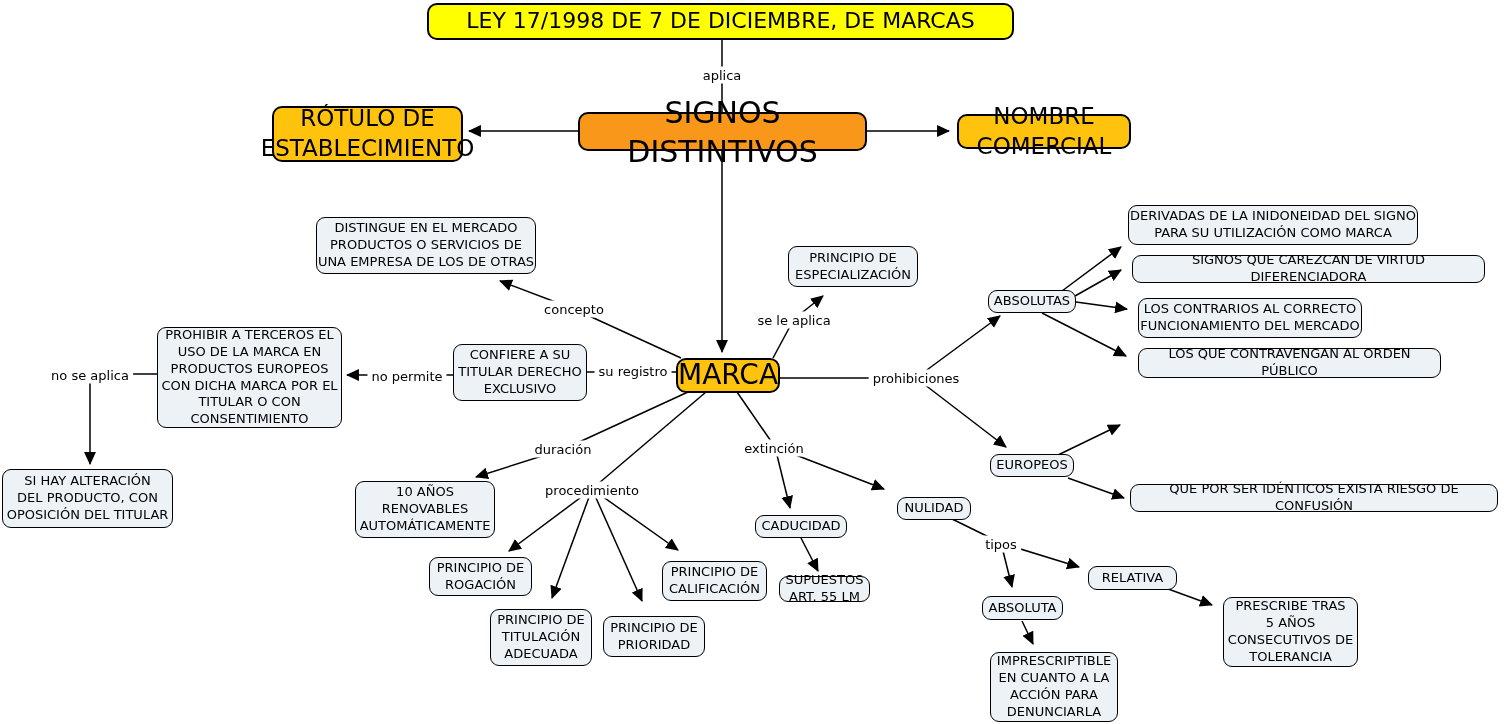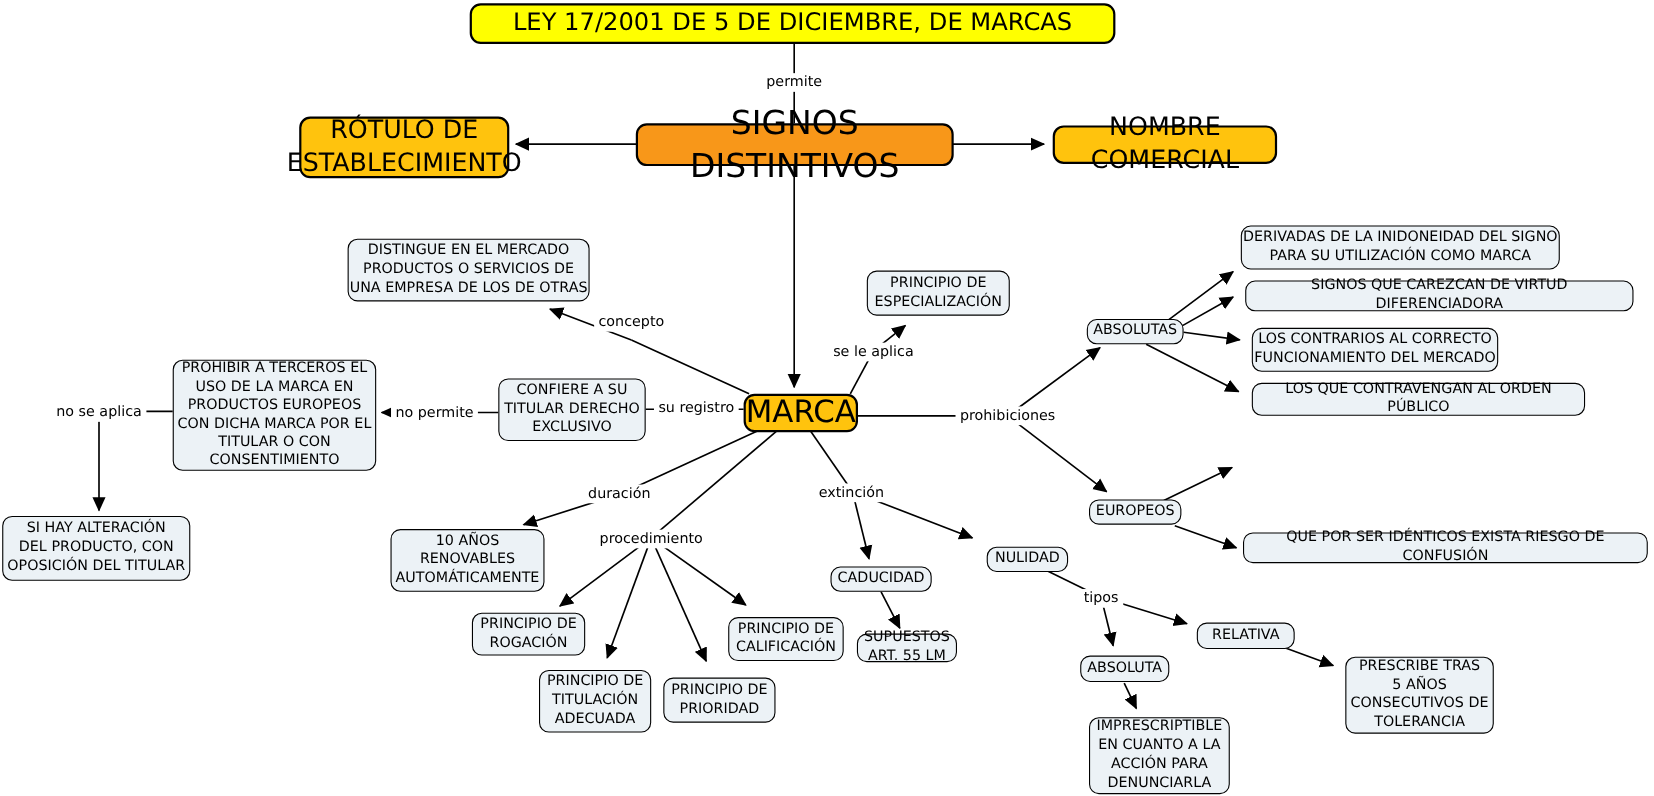--- a/index.html
+++ b/index.html
@@ -71,25 +71,25 @@
     <line x1="1042" y1="313" x2="1126" y2="356" marker-end="url(#arr)"></line>
     <line x1="1058" y1="455" x2="1120" y2="425" marker-end="url(#arr)"></line>
     <line x1="1068" y1="478" x2="1124" y2="498" marker-end="url(#arr)"></line>
     <line x1="950" y1="518" x2="1001" y2="543"></line>
     <line x1="1001" y1="543" x2="1012" y2="587" marker-end="url(#arr)"></line>
     <line x1="1001" y1="543" x2="1079" y2="567" marker-end="url(#arr)"></line>
     <line x1="1022" y1="621" x2="1033" y2="644" marker-end="url(#arr)"></line>
     <line x1="1160" y1="586" x2="1212" y2="605" marker-end="url(#arr)"></line>
   </svg>
 
-  <div class="node n-yellow f-title" style="left:427px;top:3px;width:587px;height:37px">LEY 17/2001 DE 5 DE DICIEMBRE, DE MARCAS</div>
+  <div class="node n-yellow f-title" style="left:427px;top:3px;width:587px;height:37px">LEY 17/1998 DE 7 DE DICIEMBRE, DE MARCAS</div>
   <div class="node n-gold f-mid" style="left:272px;top:106px;width:191px;height:56px">RÓTULO DE
 ESTABLECIMIENTO</div>
   <div class="node n-orange f-big" style="left:578px;top:112px;width:289px;height:39px">SIGNOS DISTINTIVOS</div>
-  <div class="node n-gold f-mid" style="left:957px;top:114px;width:204px;height:35px">NOMBRE COMERCIAL</div>
+  <div class="node n-gold f-mid" style="left:957px;top:114px;width:174px;height:35px">NOMBRE COMERCIAL</div>
 
   <div class="node n-light" style="left:316px;top:217px;width:220px;height:57px">DISTINGUE EN EL MERCADO
 PRODUCTOS O SERVICIOS DE
 UNA EMPRESA DE LOS DE OTRAS</div>
   <div class="node n-light" style="left:788px;top:246px;width:130px;height:41px">PRINCIPIO DE
 ESPECIALIZACIÓN</div>
   <div class="node n-light" style="left:453px;top:344px;width:134px;height:57px">CONFIERE A SU
 TITULAR DERECHO
 EXCLUSIVO</div>
   <div class="node n-light" style="left:157px;top:327px;width:185px;height:101px">PROHIBIR A TERCEROS EL
@@ -134,25 +134,25 @@
   <div class="node n-light" style="left:988px;top:290px;width:88px;height:23px">ABSOLUTAS</div>
   <div class="node n-light" style="left:990px;top:454px;width:84px;height:23px">EUROPEOS</div>
   <div class="node n-light" style="left:1132px;top:255px;width:353px;height:28px">SIGNOS QUE CAREZCAN DE VIRTUD DIFERENCIADORA</div>
   <div class="node n-light" style="left:1128px;top:205px;width:290px;height:40px">DERIVADAS DE LA INIDONEIDAD DEL SIGNO
 PARA SU UTILIZACIÓN COMO MARCA</div>
   <div class="node n-light" style="left:1138px;top:298px;width:224px;height:40px">LOS CONTRARIOS AL CORRECTO
 FUNCIONAMIENTO DEL MERCADO</div>
   <div class="node n-light" style="left:1138px;top:348px;width:303px;height:30px">LOS QUE CONTRAVENGAN AL ORDEN PÚBLICO</div>
   <div class="node n-light" style="left:1130px;top:484px;width:368px;height:28px">QUE POR SER IDÉNTICOS EXISTA RIESGO DE CONFUSIÓN</div>
 
-  <div class="llabel" style="left:722px;top:75px">permite</div>
-  <div class="llabel" style="left:574px;top:293px">concepto</div>
+  <div class="llabel" style="left:722px;top:75px">aplica</div>
+  <div class="llabel" style="left:574px;top:309px">concepto</div>
   <div class="llabel" style="left:794px;top:320px">se le aplica</div>
   <div class="llabel" style="left:633px;top:371px">su registro</div>
-  <div class="llabel" style="left:395px;top:376px">no permite</div>
+  <div class="llabel" style="left:407px;top:376px">no permite</div>
   <div class="llabel" style="left:90px;top:375px">no se aplica</div>
   <div class="llabel" style="left:563px;top:449px">duración</div>
   <div class="llabel" style="left:592px;top:490px">procedimiento</div>
   <div class="llabel" style="left:774px;top:448px">extinción</div>
   <div class="llabel" style="left:916px;top:378px">prohibiciones</div>
   <div class="llabel" style="left:1001px;top:544px">tipos</div>
 
 </div>
 
 </body></html>

